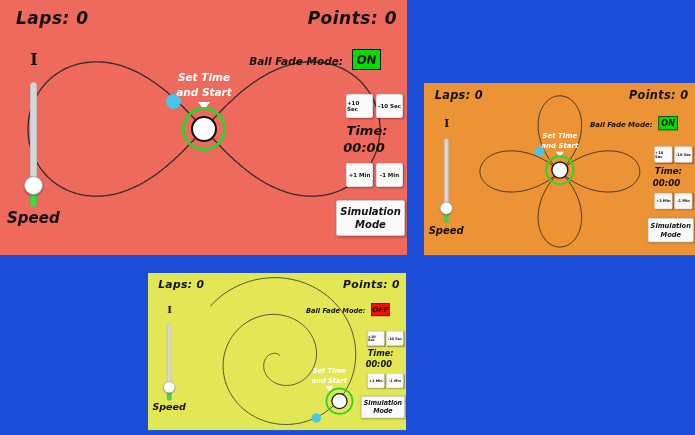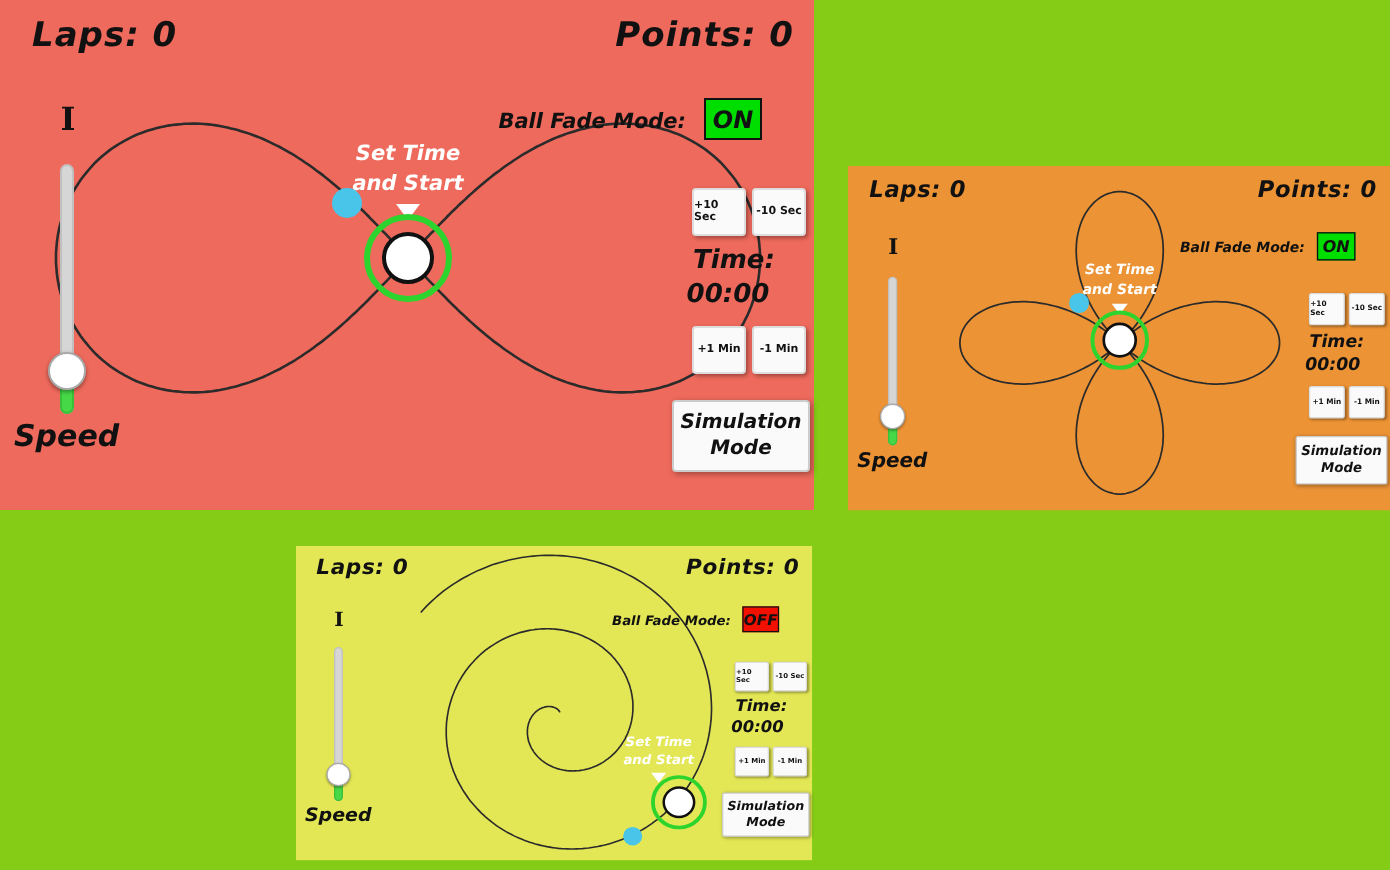--- a/index.html
+++ b/index.html
@@ -1,16 +1,16 @@
 <!DOCTYPE html>
 <html><head>
 <meta charset="utf-8">
 <style>
   html,body{margin:0;padding:0;background:#000;}
-  #stage{position:relative;width:695px;height:435px;background:#84cc16;overflow:hidden;
+  #stage{position:relative;width:695px;height:435px;background:#1d4ed8;overflow:hidden;
          font-family:"DejaVu Sans",sans-serif;}
   .wrap{position:absolute;}
   .panel{position:absolute;left:0;top:0;width:407px;height:255px;transform-origin:0 0;}
   #w-red{left:0;top:0;width:407px;height:255px;}
   #w-red .panel{background:#ee6a5c;}
   #w-orange{left:424px;top:83px;width:271px;height:172px;}
   #w-orange .panel{background:#ec9335;transform:scale(0.666,0.675);}
   #w-yellow{left:148px;top:273px;width:258px;height:157px;}
   #w-yellow .panel{background:#e3e755;transform:scale(0.634,0.616);}
 

